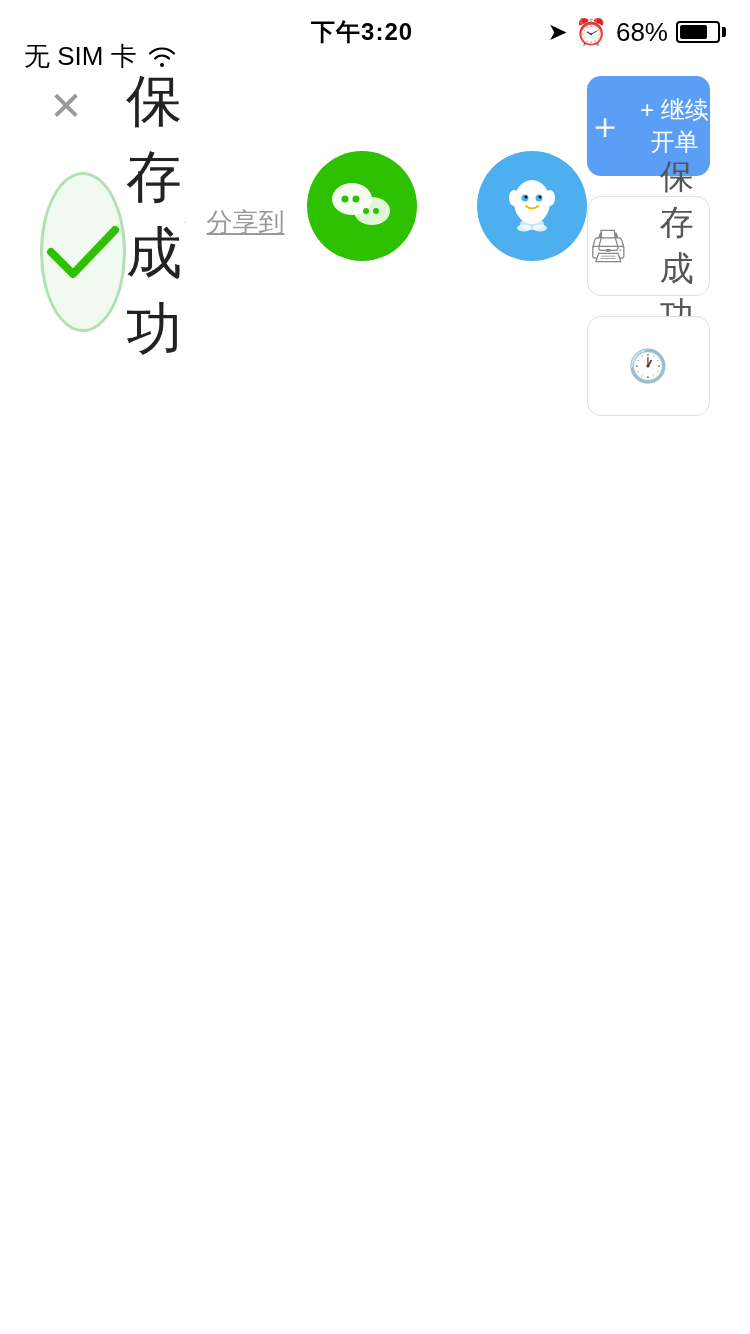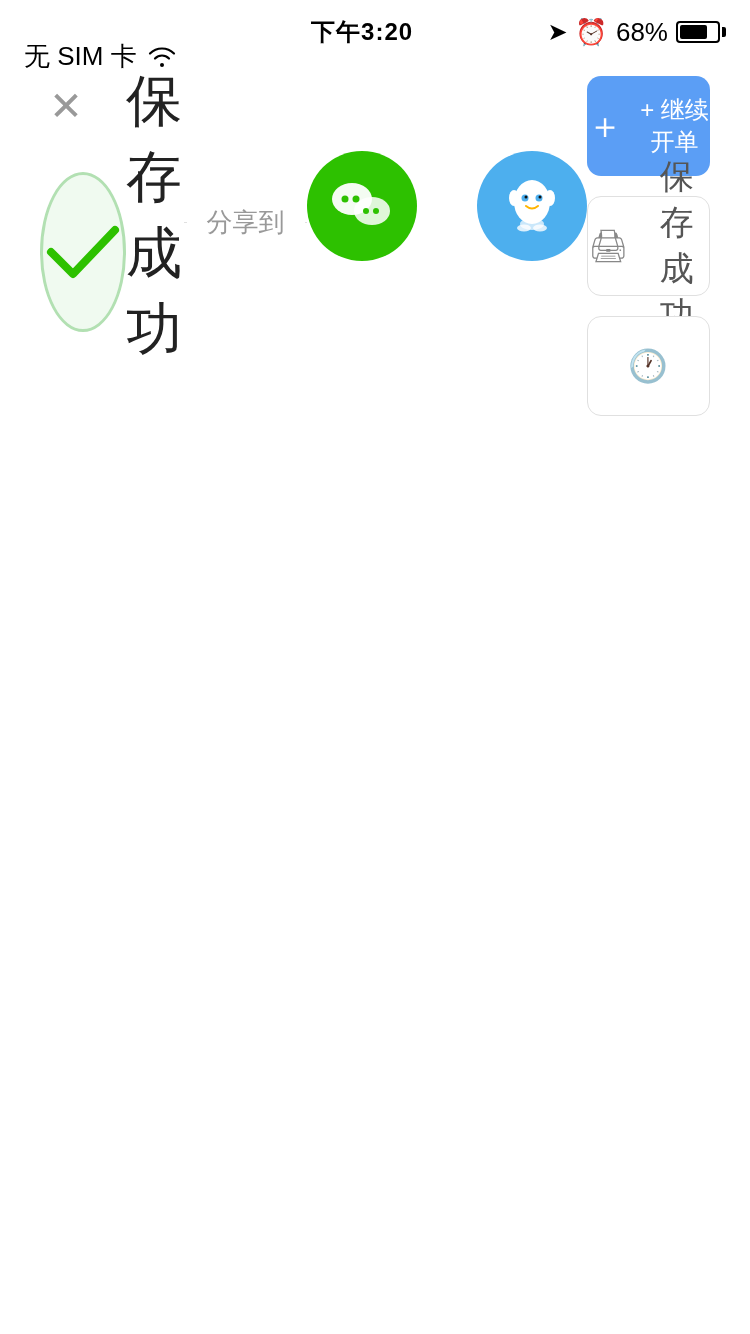--- a/index.html
+++ b/index.html
@@ -140,20 +140,21 @@
     }
     .divider-line {
       flex: 1;
       height: 1px;
       background: #e0e0e0;
     }
     .share-label {
       font-size: 26px;
       color: #999;
       white-space: nowrap;
+      text-decoration: underline;
     }
 
     
     .share-icons {
       display: flex;
       gap: 60px;
       margin-bottom: 80px;
     }
     .share-icon-btn {
       width: 110px;

